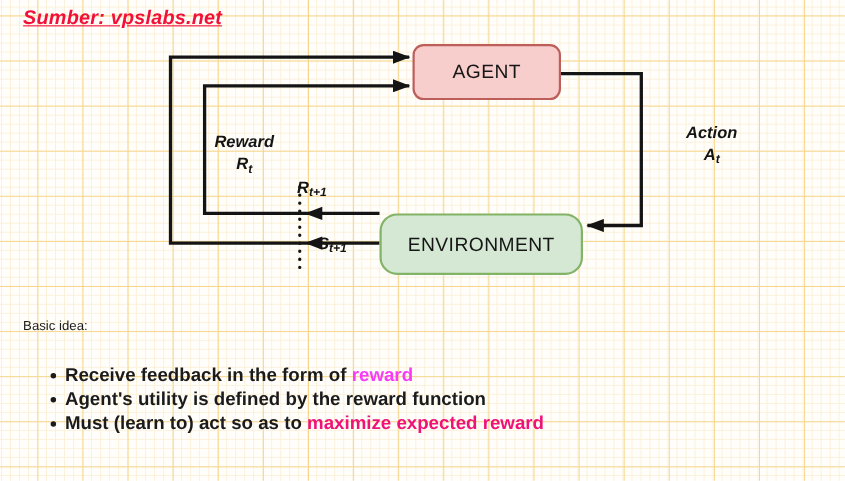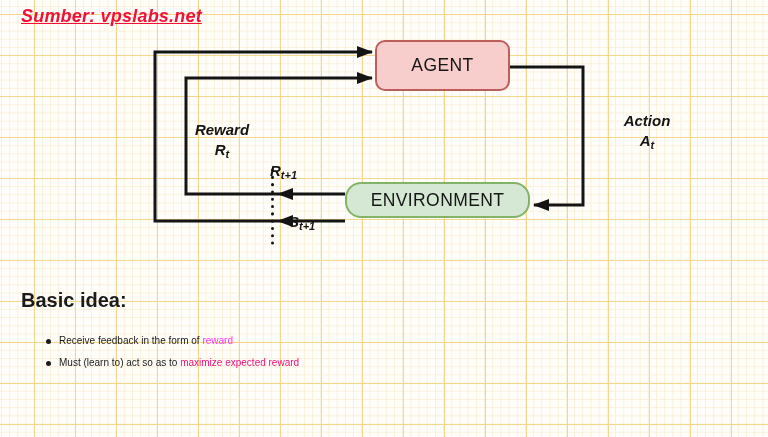--- a/index.html
+++ b/index.html
@@ -28,49 +28,49 @@
   .wires { position: absolute; left: 0; top: 0; width: 768px; height: 437px; }
 
   .box {
     position: absolute;
     display: flex; align-items: center; justify-content: center;
     border: 2px solid #999; border-radius: 10px;
     font-weight: normal; font-size: 17.5px; color: #161616;
     letter-spacing: .4px;
   }
   .box.agent { left: 375px; top: 40px; width: 135px; height: 51px; }
-  .box.env   { left: 345px; top: 182px; width: 185px; height: 36px; border-radius: 16px; }
+  .box.env   { left: 345px; top: 194px; width: 185px; height: 56px; border-radius: 16px; }
 
   .lbl {
     position: absolute;
     font-weight: bold; font-style: italic; font-size: 15px;
     color: #141414; text-align: center; line-height: 20px;
     white-space: nowrap;
   }
   .lbl sub {
     font-size: 11px; font-weight: bold; font-style: italic;
     vertical-align: -3px; line-height: 0;
   }
   .lbl.state  { left: 95px;  top: 128px; width: 66px; }
   .lbl.reward { left: 189px; top: 120px; width: 66px; }
   .lbl.action { left: 617px; top: 111px; width: 60px; }
   .lbl.rnext  { left: 270px; top: 161px; }
   .lbl.snext  { left: 289px; top: 212px; }
 
   .notes-heading {
     position: absolute; left: 21px; top: 289px;
-    font-size: 20px; font-weight: bold; color: #1b1b1b;
+    font-size: 12px; font-weight: normal; color: #1b1b1b;
   }
   ul.bullets {
     position: absolute; left: 46px; top: 330px;
     list-style: none;
   }
   ul.bullets li {
     position: relative; padding-left: 13px;
-    font-size: 10px; font-weight: normal; line-height: 22px;
+    font-size: 17px; font-weight: bold; line-height: 22px;
     color: #1b1b1b; white-space: nowrap;
   }
   ul.bullets li::before {
     content: ""; position: absolute; left: 0; top: 9px;
     width: 5px; height: 5px; border-radius: 50%; background: #1b1b1b;
   }
 </style>
 </head>
 <body>
 
@@ -121,16 +121,17 @@
   </div>
 
   <div class="lbl snext">
     <span>S</span><sub>t+1</sub>
   </div>
 
   <div class="notes-heading">Basic idea:</div>
 
   <ul class="bullets">
       <li><span style="color: rgb(27, 27, 27);">Receive feedback in the form of </span><span style="color: rgb(249, 58, 249);">reward</span></li>
+      <li><span style="color: rgb(27, 27, 27);">Agent's utility is defined by the reward function</span></li>
       <li><span style="color: rgb(27, 27, 27);">Must (learn to) act so as to </span><span style="color: rgb(239, 18, 120);">maximize expected reward</span></li>
     </ul>
 
 </div>
 
 </body></html>

